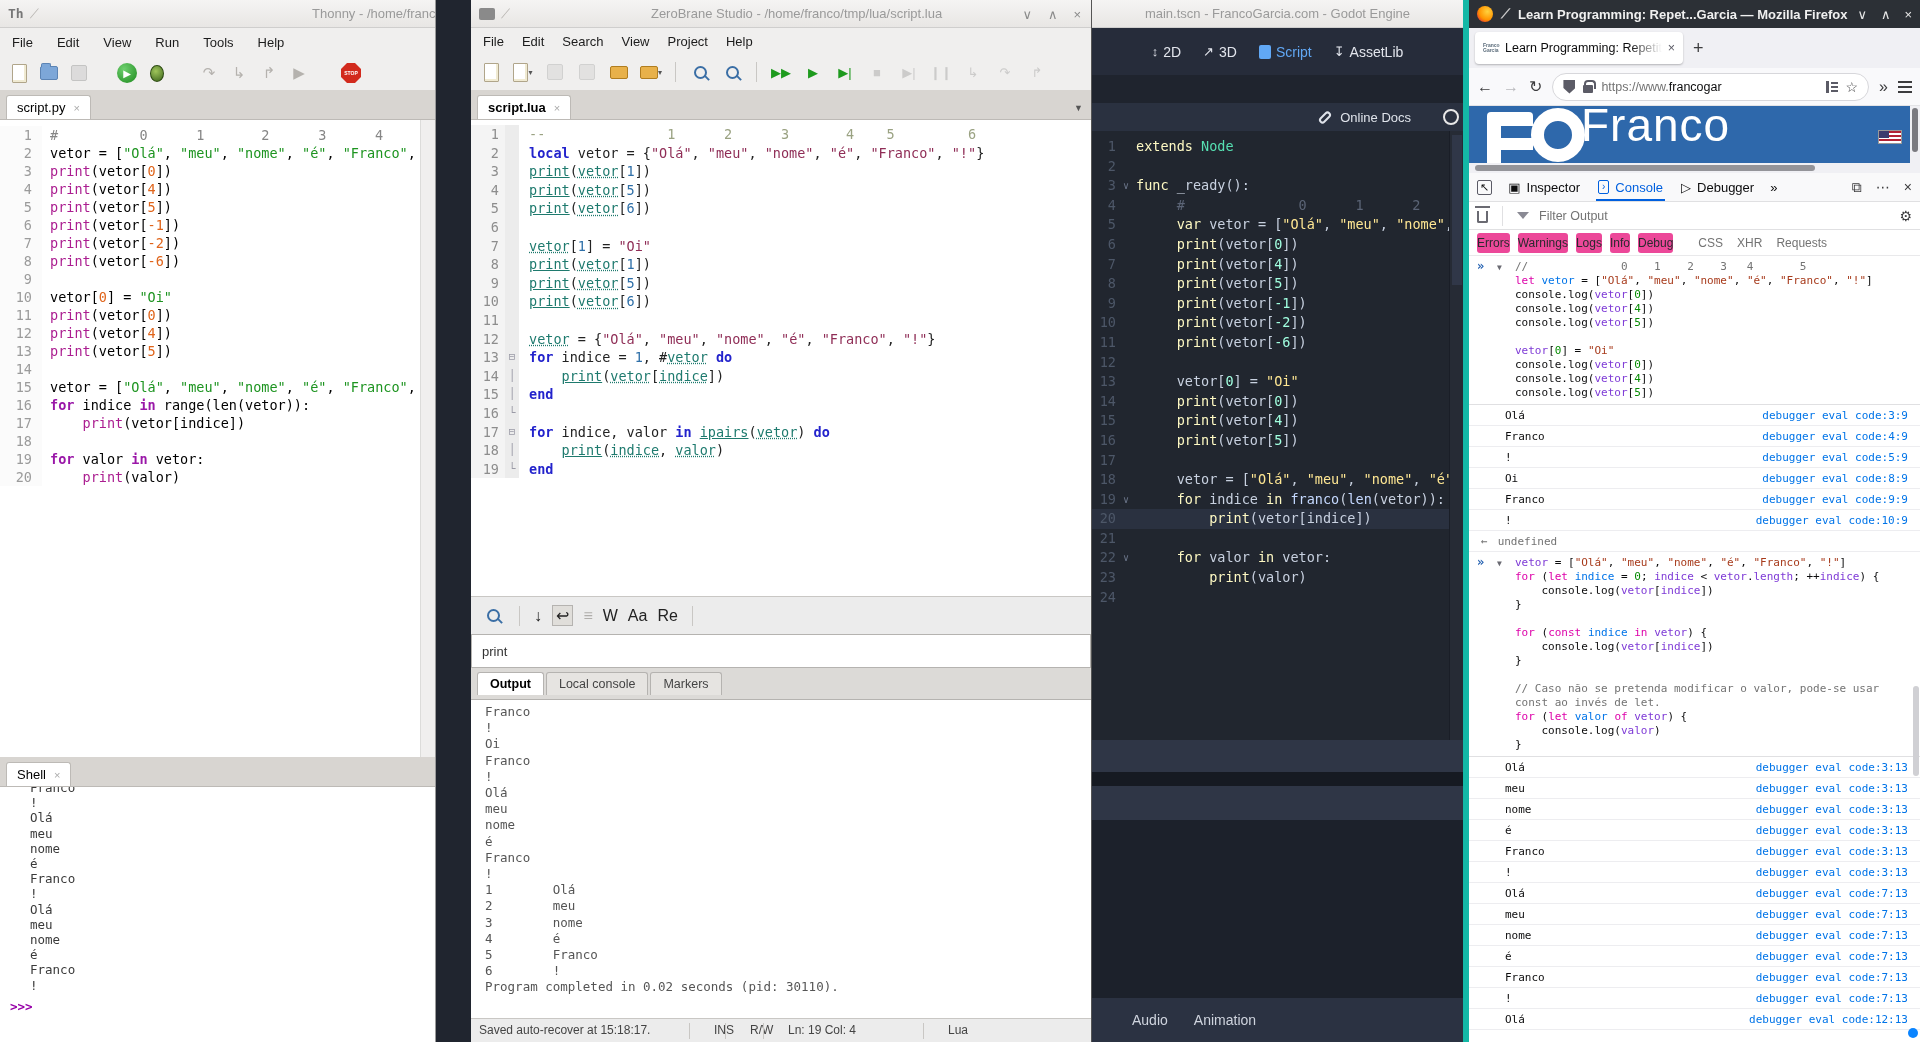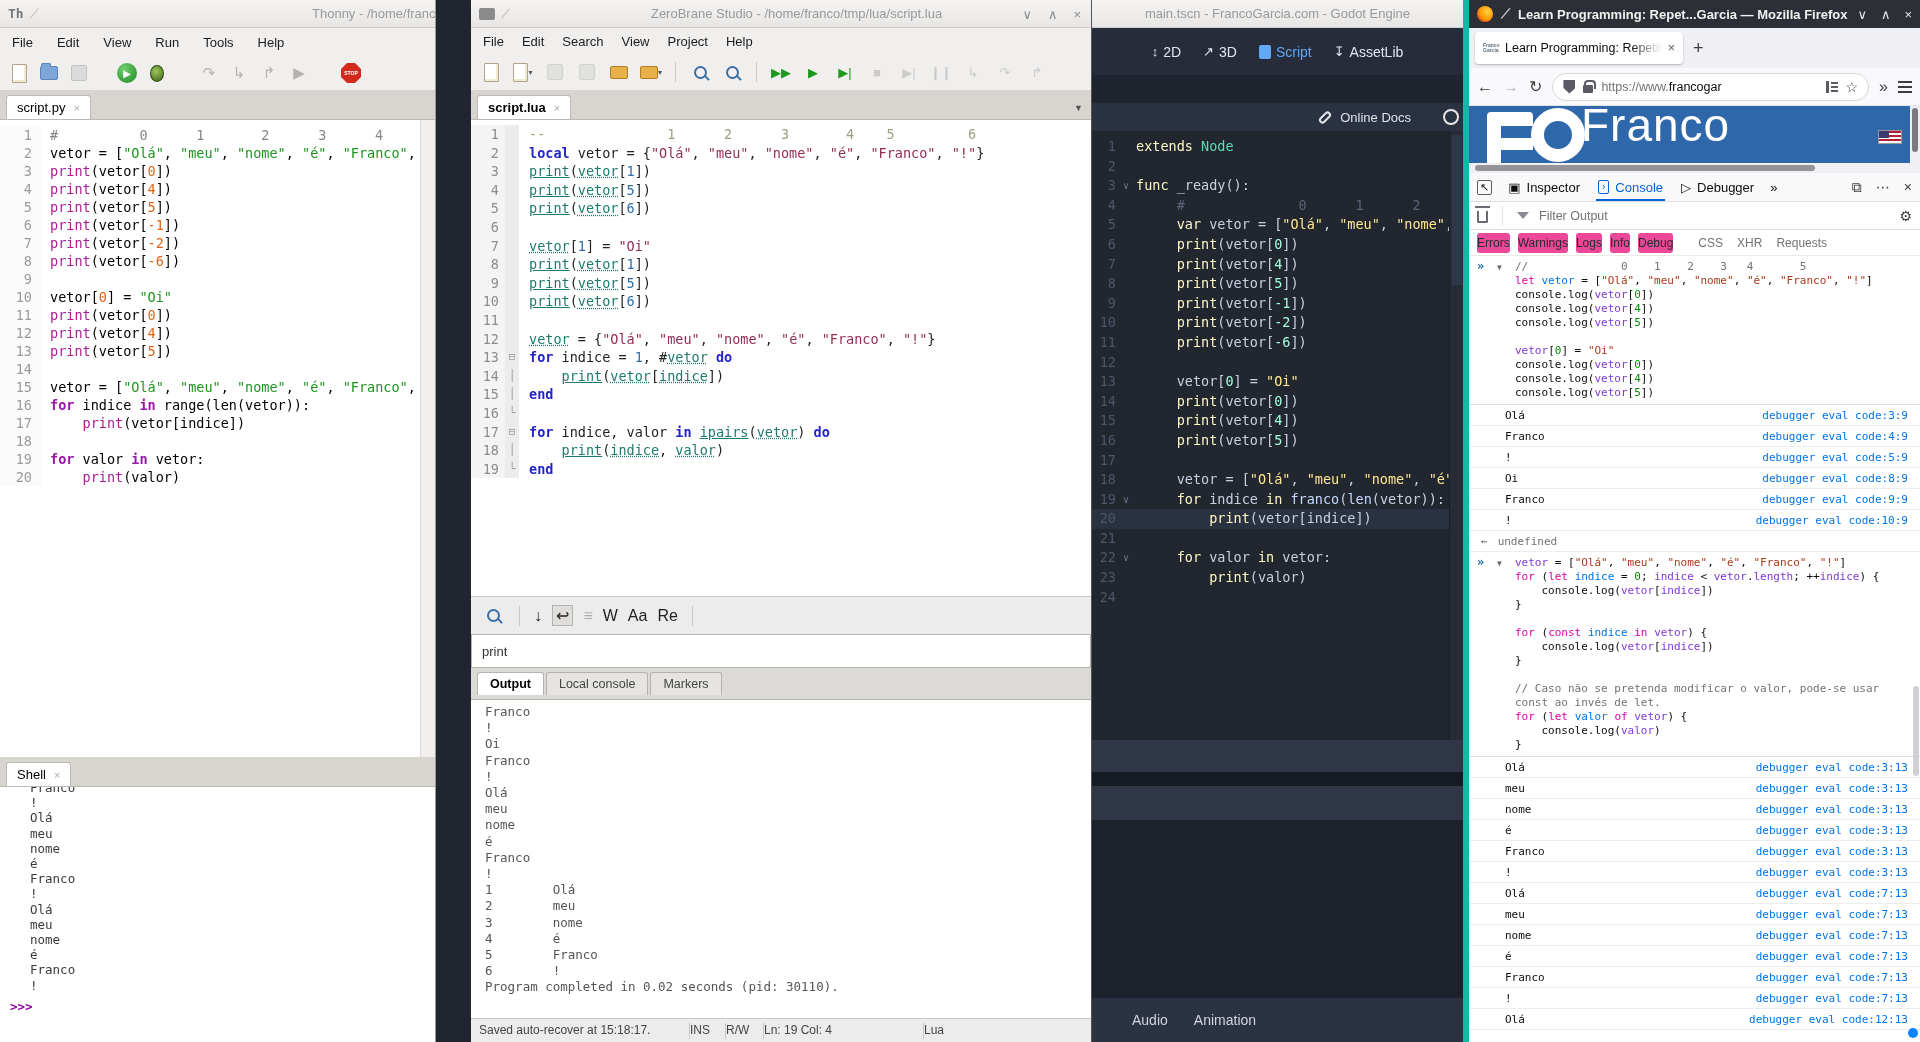--- a/index.html
+++ b/index.html
@@ -74,21 +74,21 @@
 .zb-findbar{height:38px;display:flex;align-items:center;gap:10px;padding:0 10px;background:#ececec;border-top:1px solid #c9c7c4;font-size:16px;color:#333}
 .zb-findbtn{font-size:16px;color:#222}
 .zb-input{height:34px;margin:0;background:#fff;border:1px solid #b5b3b0;display:flex;align-items:center;padding:0 10px;font-size:13px;color:#333}
 .zb-btabs{height:32px;display:flex;align-items:flex-start;background:#dcdad7;padding:4px 6px 0;border-bottom:1px solid #b5b3b0;gap:2px}
 .zb-btab{padding:4px 12px;font-size:12.5px;background:#e6e4e1;border:1px solid #b5b3b0;border-bottom:none;border-radius:3px 3px 0 0;color:#444}
 .zb-btab.active{background:#fff;font-weight:bold;color:#000}
 .zb-output{height:318px;background:#fff;overflow:hidden;font-size:12.5px;line-height:16.2px;padding:4px 0 0 14px;position:relative}
 .zb-output .oln{white-space:pre;color:#555}
 .zb-status{height:24px;background:#ececec;border-top:1px solid #c9c7c4;position:relative;font-size:12px;color:#444}
 .zb-status span{position:absolute;top:4px;white-space:nowrap}
-.zb-cell{border-left:1px solid #c9c7c4;padding-left:0;height:16px}
+.zb-cell{border-left:1px solid #c9c7c4;padding-left:24px;height:16px}
 .zic{display:flex;align-items:center;justify-content:center;width:24px;height:24px;flex:none}
 .zic.dis{opacity:.35}
 .zi-green{color:#1d9a1d;font-size:13px}
 .zi-gray{color:#8a8a8a;font-size:13px}
 .zi-mag{width:13px;height:13px;border:2px solid #3a6ea5;border-radius:50%;position:relative}
 .zi-mag:after{content:"";position:absolute;width:6px;height:2px;background:#3a6ea5;transform:rotate(45deg);right:-5px;bottom:-2px}
 .zi-folderarrow{width:18px;height:13px;background:#e8b14a;border:1px solid #b07d20;border-radius:2px}
 
 
 #godot{left:1092px;width:377px;background:#20252f;display:flex;flex-direction:column;border-right:6px solid #14b8a6}

